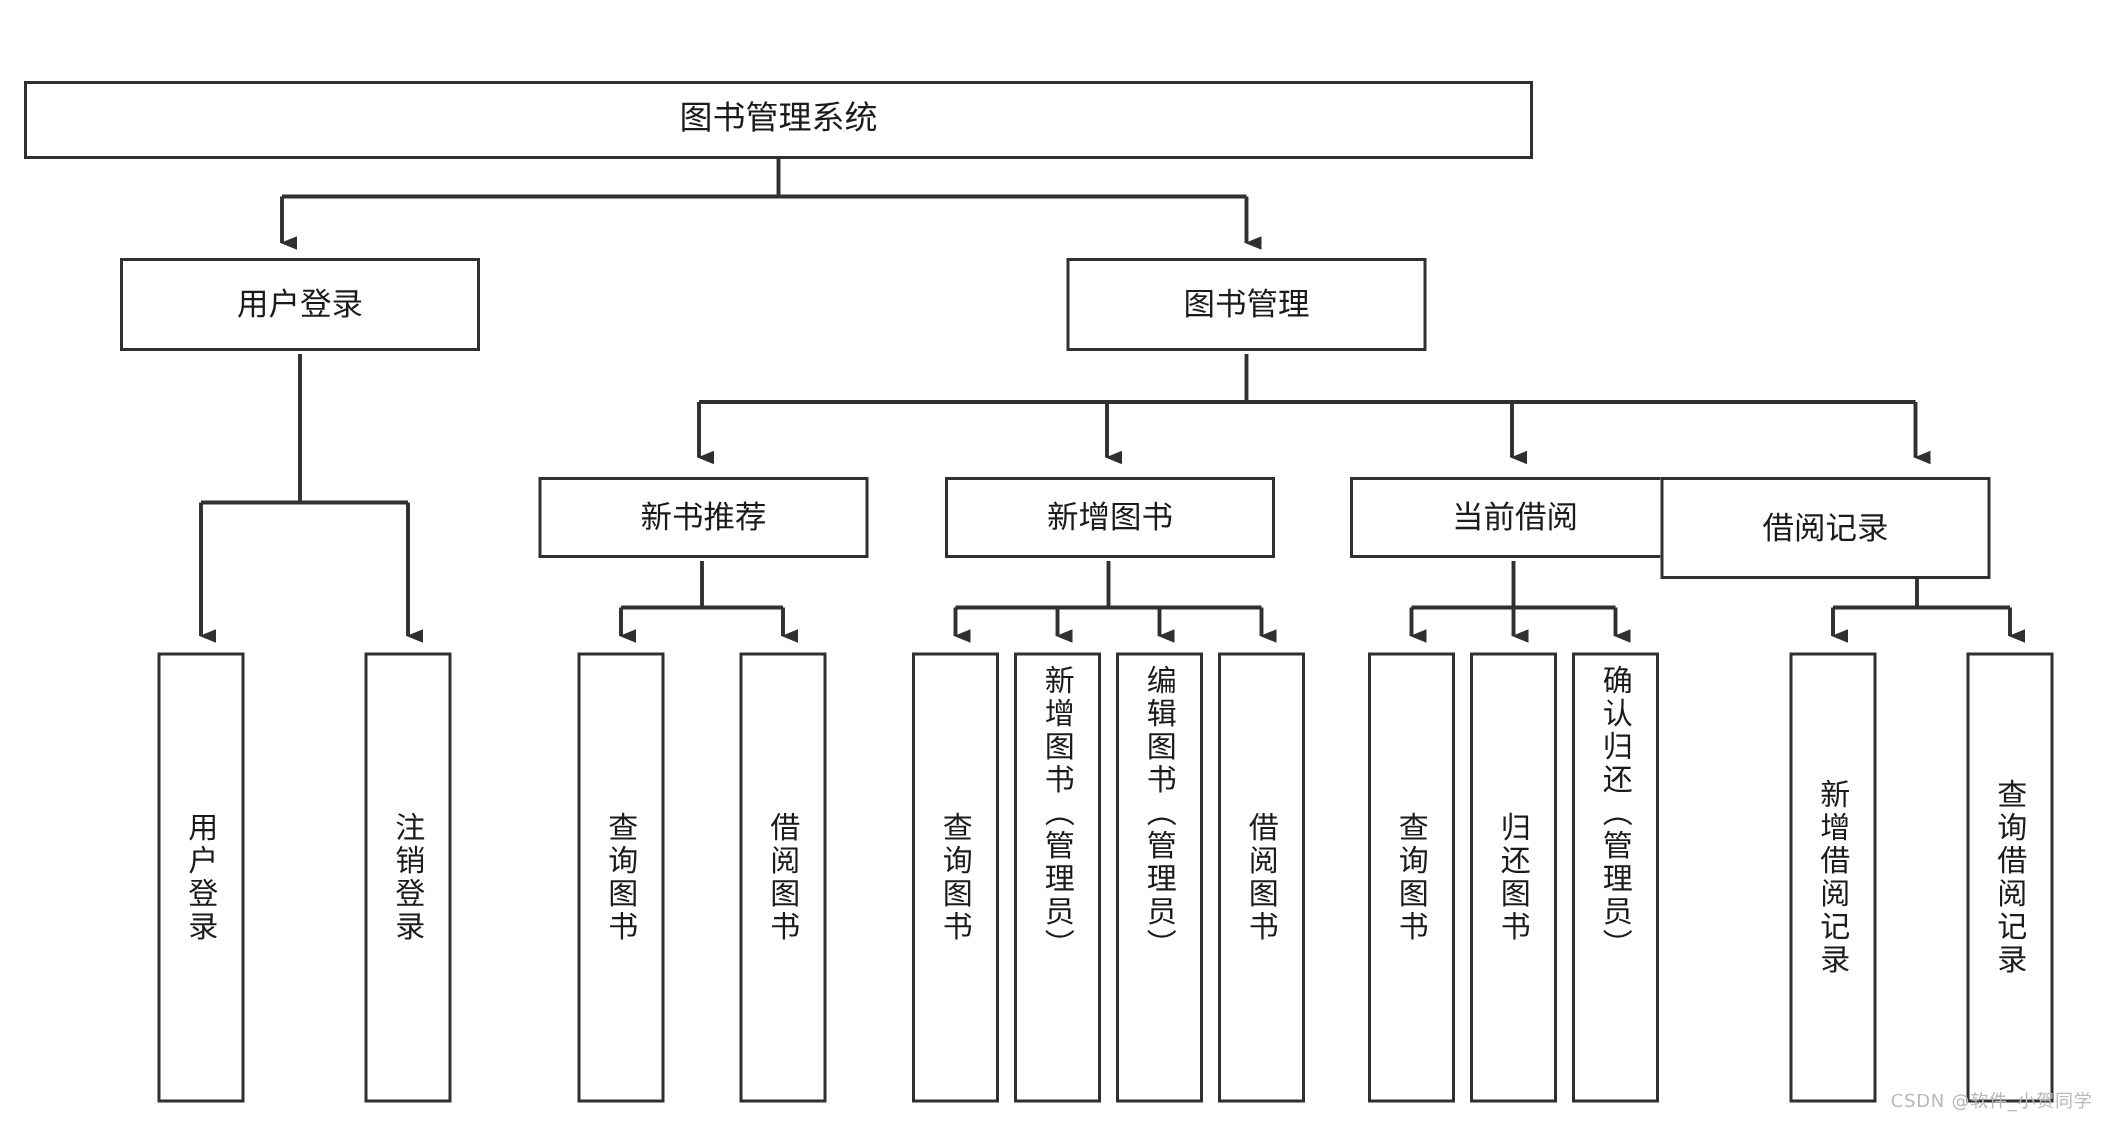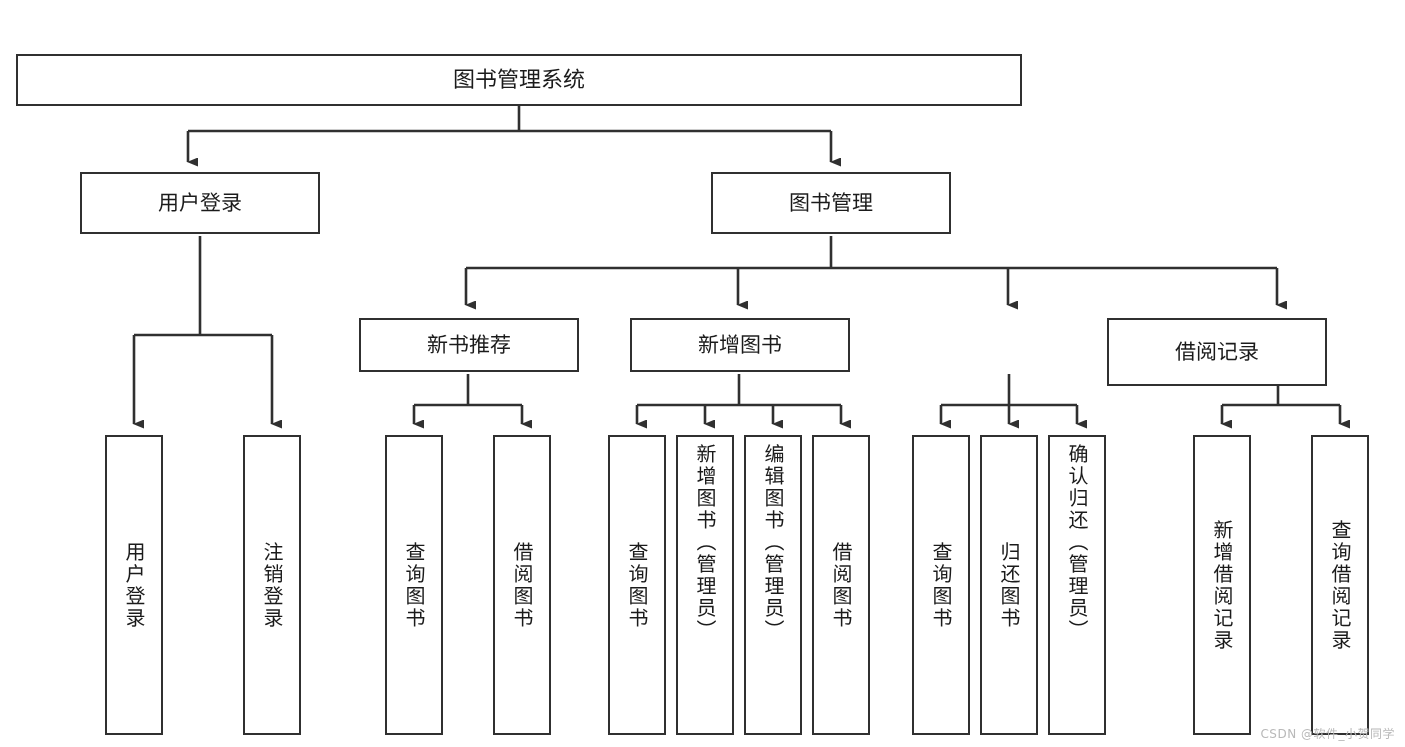--- a/index.html
+++ b/index.html
@@ -140,20 +140,23 @@
   <div class="node horizontal" style="left:711px; top:172px; width:240px; height:62px;">
     <span class="node-label">图书管理</span>
   </div>
 
   <div class="node horizontal" style="left:359px; top:318px; width:220px; height:54px;">
     <span class="node-label">新书推荐</span>
   </div>
   <div class="node horizontal" style="left:630px; top:318px; width:220px; height:54px;">
     <span class="node-label">新增图书</span>
   </div>
+  <div class="node horizontal" style="left:900px; top:318px; width:220px; height:54px;">
+    <span class="node-label">当前借阅</span>
+  </div>
   <div class="node horizontal" style="left:1107px; top:318px; width:220px; height:68px;">
     <span class="node-label">借阅记录</span>
   </div>
 
   <div class="node vertical centered" style="left:105px; top:435px; width:58px; height:300px;">
     <span class="node-label">用户登录</span>
   </div>
   <div class="node vertical centered" style="left:243px; top:435px; width:58px; height:300px;">
     <span class="node-label">注销登录</span>
   </div>

